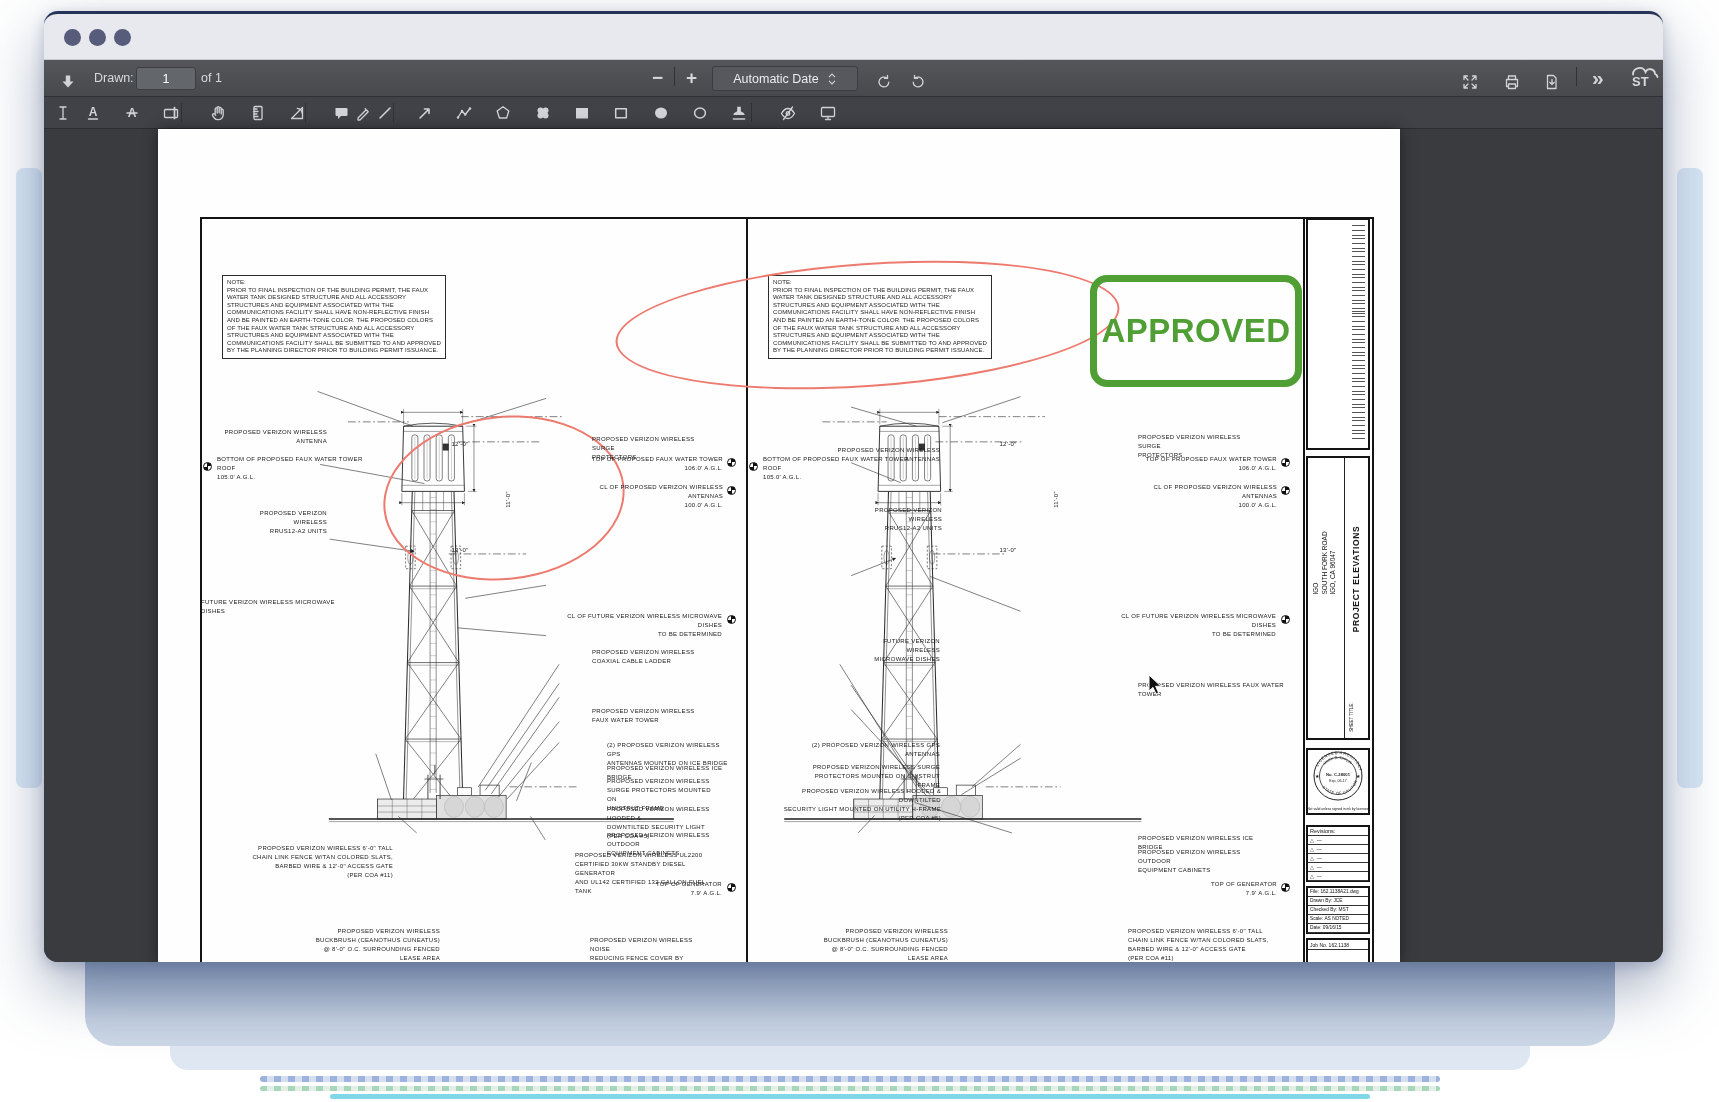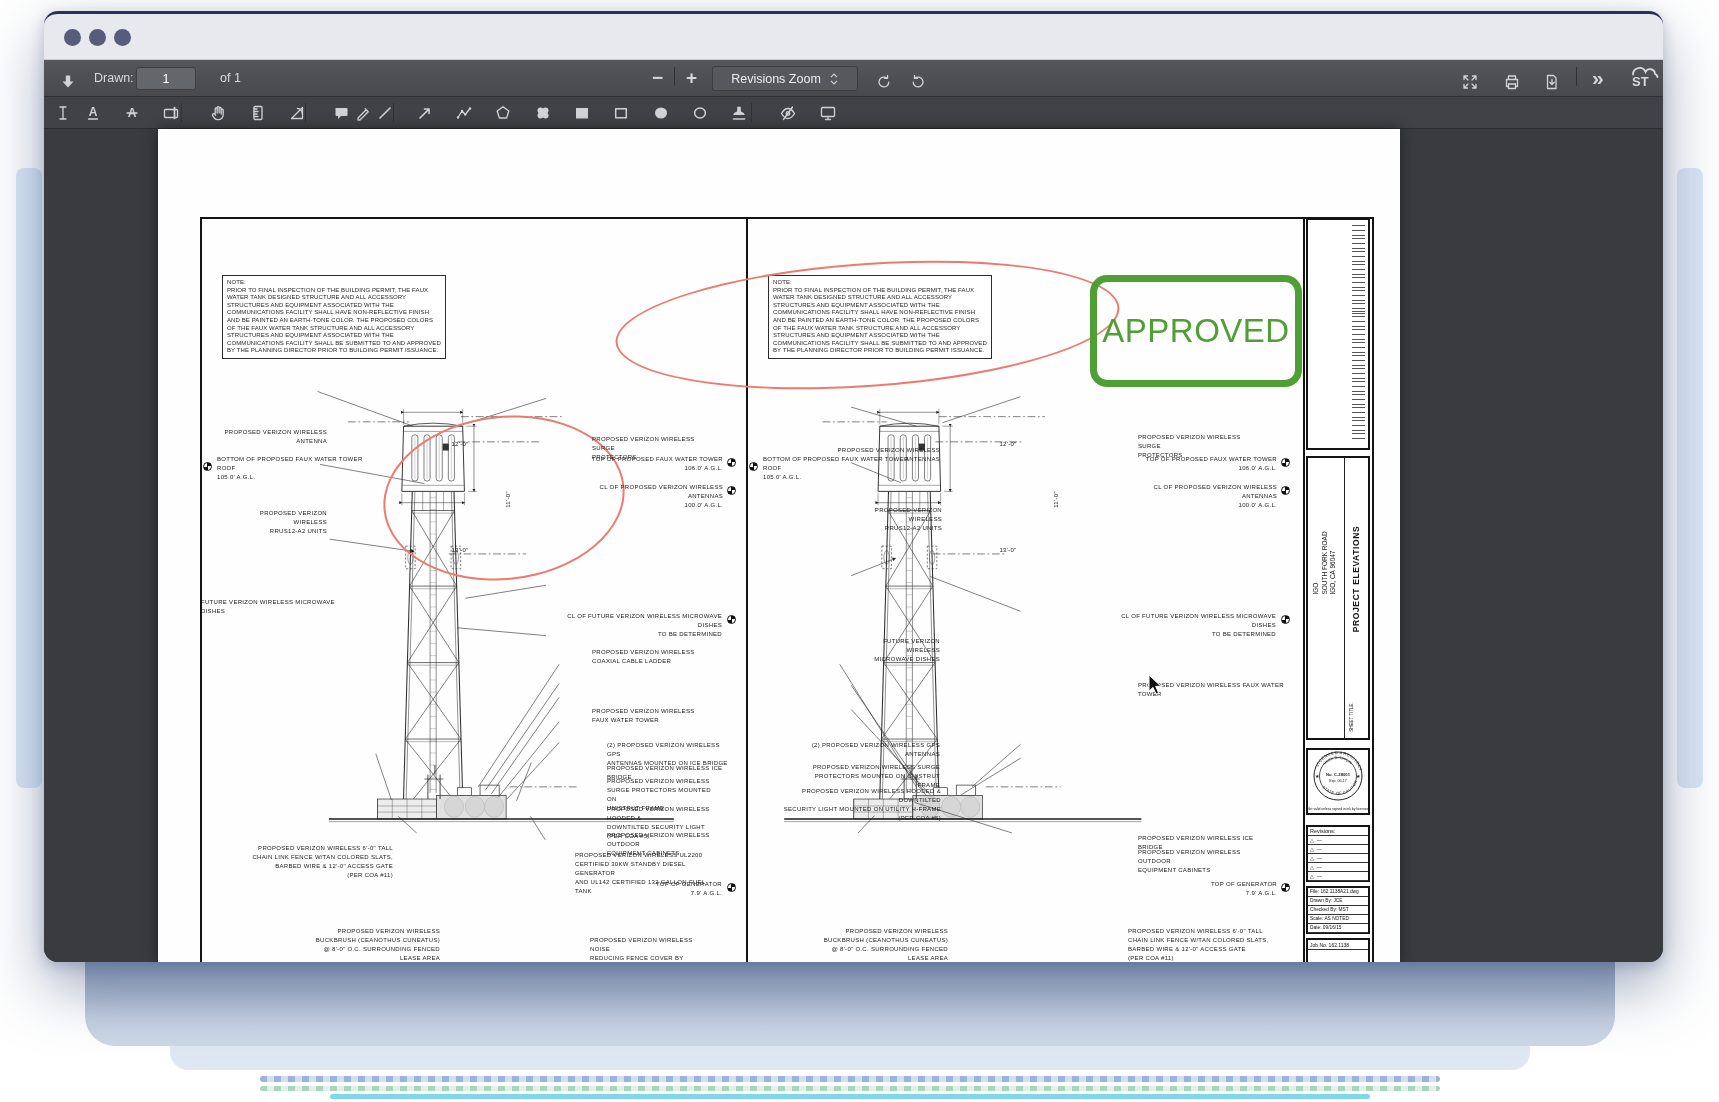--- a/index.html
+++ b/index.html
@@ -60,21 +60,21 @@
     padding:3px 4px; font-size:6px; line-height:7.6px; color:#1d1d1d; white-space:pre-line;
     letter-spacing:.1px; }
   .lbl { position:absolute; font-size:6px; line-height:9px; color:#1a1a1a; letter-spacing:.3px;
     white-space:pre-line; }
   .elev-sym { position:absolute; width:9px; height:9px; border-radius:50%; border:1px solid #111;
     background:conic-gradient(#111 0 25%, #fff 25% 50%, #111 50% 75%, #fff 75%); }
 
   .red-ellipse { position:absolute; border:2.5px solid #ed7a6e; border-radius:50%; }
   #stamp { position:absolute; left:932px; top:146px; width:212px; height:112px;
     border:7px solid #4f9f35; border-radius:17px; display:flex; align-items:center; justify-content:center; }
-  #stamp span { color:#4f9f35; font-size:33px; font-weight:400; letter-spacing:.5px; }
+  #stamp span { color:#4f9f35; font-size:33px; font-weight:700; letter-spacing:.5px; }
 
   
   .tb-box { position:absolute; left:1148px; width:64px; border:2px solid #141414; background:#fff; }
   .vtext { position:absolute; transform:translate(-50%,-50%) rotate(-90deg); transform-origin:center;
     white-space:nowrap; color:#161616; }
   .rev-row { height:9px; border-bottom:.7px solid #333; font-size:5px; color:#222; padding-left:2px;
     display:flex; align-items:center; gap:3px; }
   .file-row { height:9px; border-bottom:.7px solid #333; font-size:4.8px; color:#111; padding:1px 0 0 2px; }
   .micro-stripes { position:absolute; left:1194px; top:96px; width:13px; height:216px;
     background:repeating-linear-gradient(180deg,#555 0 .7px, transparent .7px 2.6px); }
@@ -104,27 +104,27 @@
   </div>
 
   <div id="toolbar1">
     <div class="tb-item tbtn" style="left:10px; top:4px;">
       <svg width="18" height="18" viewBox="0 0 18 18">
           <path d="M6.8 2.5h4.4v6h3.3L9 14.5 3.5 8.5h3.3z" fill="#d2d3d6" stroke="none"></path>
         </svg>
     </div>
     <span class="tb-item" style="left:50px;">Drawn:</span>
     <input id="page-input" value="1" style="">
-    <span class="tb-item" style="left:176px;text-align:center;">of 1</span>
+    <span class="tb-item" style="left:157px;text-align:center;">of 1</span>
 
     <span class="tb-item pm" style="left:608px;">−</span>
     <div class="tdivider" style="left:630px;"></div>
     <span class="tb-item pm" style="left:642px;">+</span>
     <div id="zoom-select">
-      <span>Revisions Zoom</span>
+      <span>Automatic Date</span>
       <svg width="10" height="14" viewBox="0 0 10 14" style="stroke:#cfcfd2; fill:none; stroke-width:1.2;">
           <path d="M2 5.2 5 2.2 8 5.2 M2 8.8 5 11.8 8 8.8"></path>
         </svg>
     </div>
     <div class="tb-item tbtn" style="left:826px; top:4px;">
       <svg width="18" height="18" viewBox="0 0 18 18">
           <path d="M13.8 9.2A4.9 4.9 0 1 1 12 5.2"></path>
           <path d="M12.5 2.4v3h-3"></path>
         </svg>
     </div>

